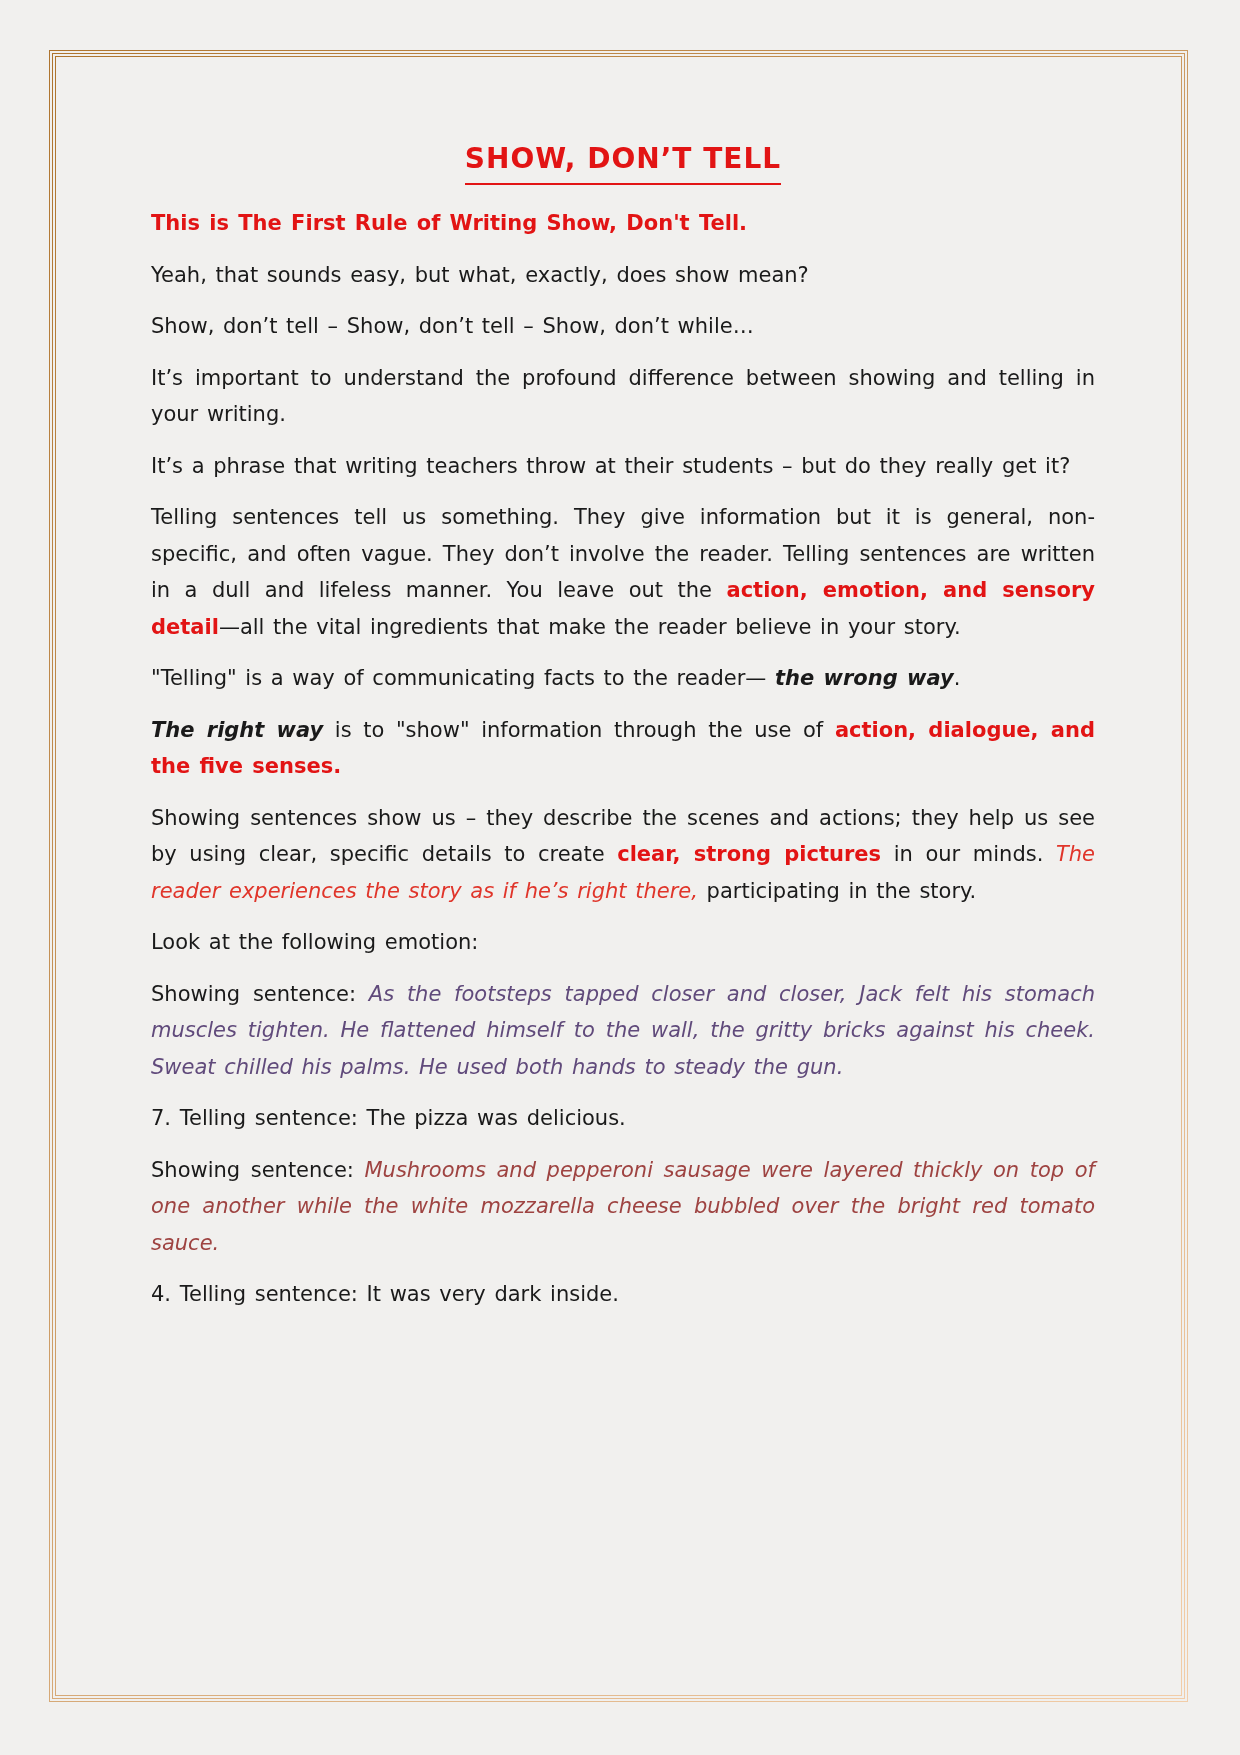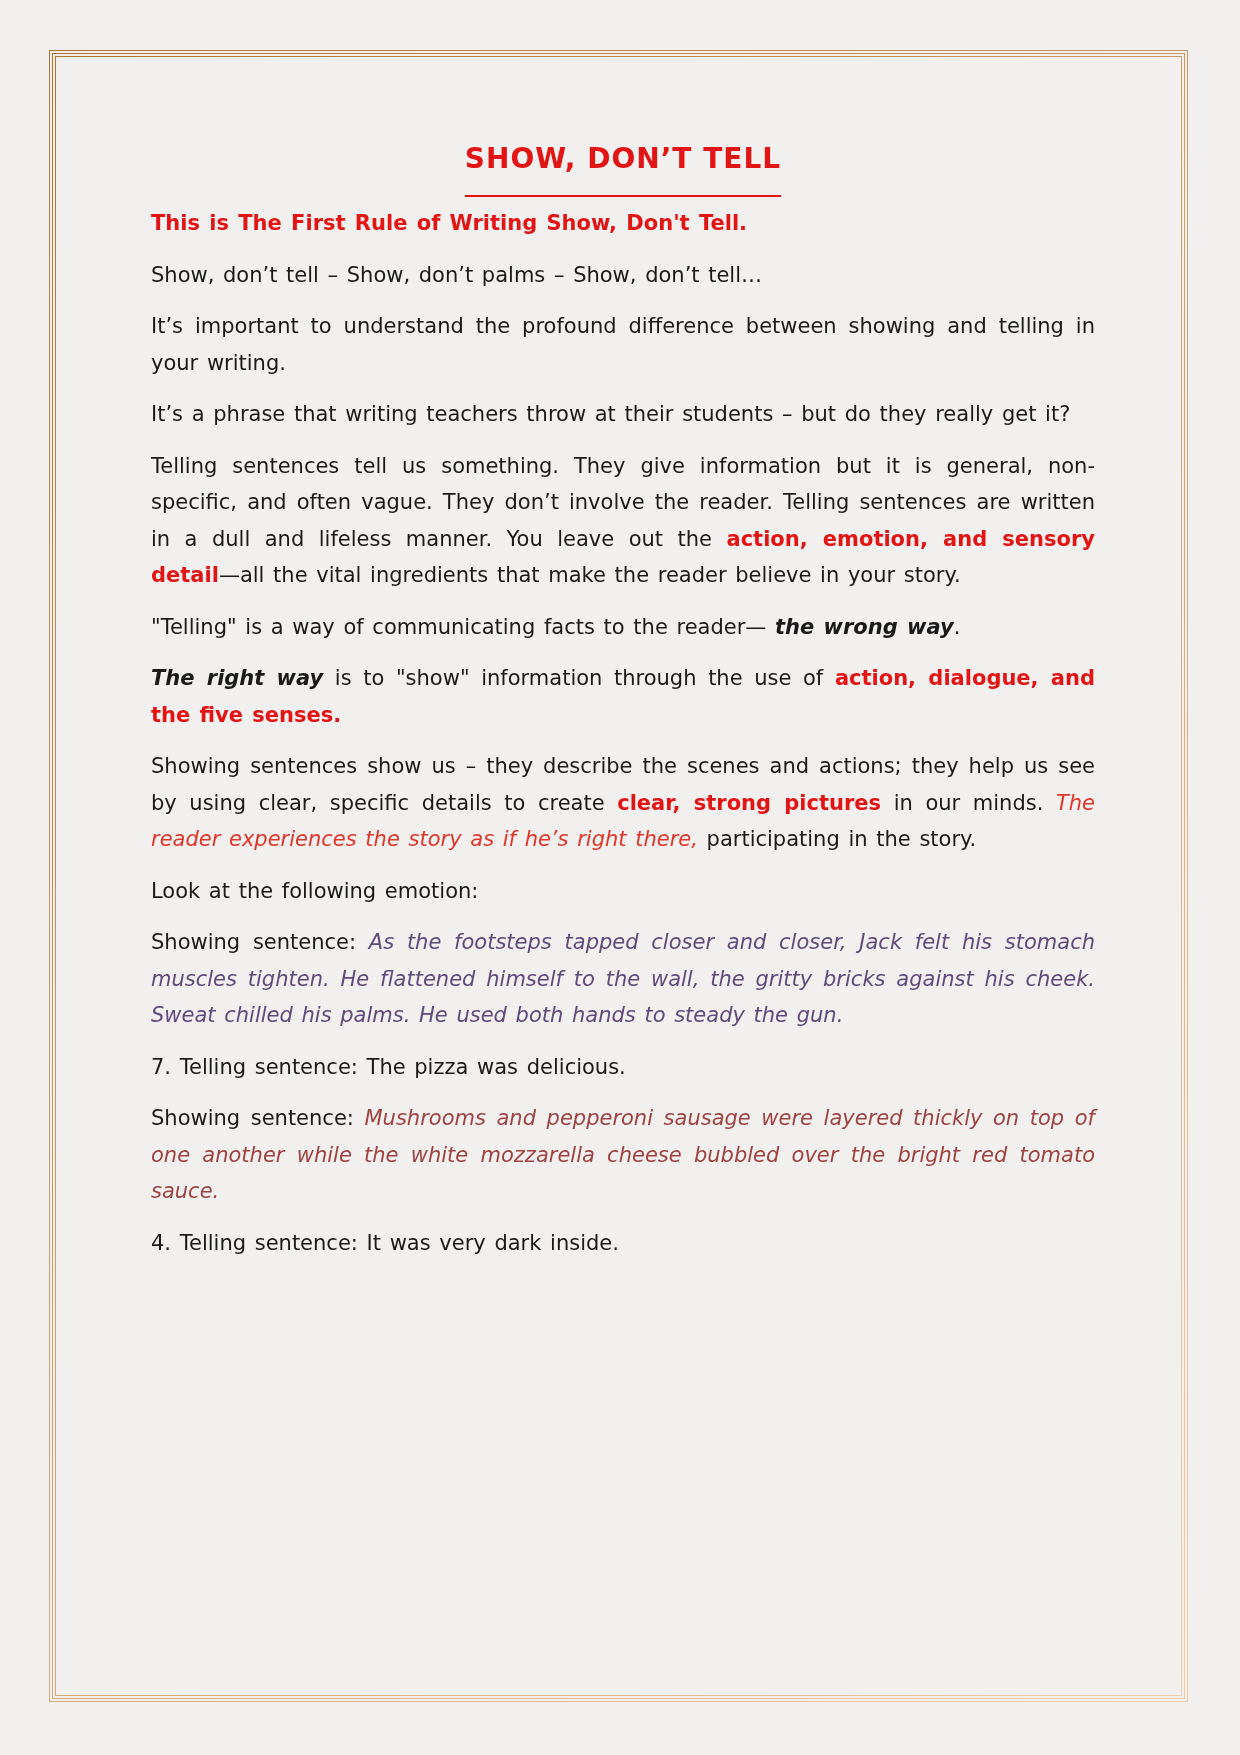--- a/index.html
+++ b/index.html
@@ -38,21 +38,21 @@
   .doc-title{
     text-align:center;
     font-size:28px;
     font-weight:bold;
     letter-spacing:1px;
     color:var(--red);
     margin:0 0 30px 0;
   }
   .doc-title span{
     border-bottom:2px solid var(--red);
-    padding-bottom:20px;
+    padding-bottom:8px;
   }
   .para{
     font-size:21px;
     line-height:36.5px;
     word-spacing:2px;
     margin:0 0 15px 0;
   }
   .para.justify{text-align:justify;}
   .s-n{}
   .s-rb{color:var(--red);font-weight:bold;margin-top:25px;}
@@ -68,21 +68,22 @@
 <div class="frame">
   <div class="frame-mid">
     <div class="frame-inner"></div>
   </div>
 </div>
 
 <div class="content">
   <h1 class="doc-title"><span>SHOW, DON’T TELL</span></h1>
   <div>
       <p class="para"><span class="s-rb">This is The First Rule of Writing Show, Don't Tell.</span></p>
-      <p class="para"><span class="s-n">Show, don’t tell – Show, don’t palms – Show, don’t tell…</span></p>
+      <p class="para"><span class="s-n">Yeah, that sounds easy, but what, exactly, does show mean?</span></p>
+      <p class="para"><span class="s-n">Show, don’t tell – Show, don’t tell – Show, don’t while…</span></p>
       <p class="para justify"><span class="s-n">It’s important to understand the profound difference between showing and telling in your writing.</span></p>
       <p class="para"><span class="s-n">It’s a phrase that writing teachers throw at their students – but do they really get it?</span></p>
       <p class="para justify"><span class="s-n">Telling sentences tell us something. They give information but it is general, non-specific, and often vague. They don’t involve the reader. Telling sentences are written in a dull and lifeless manner. You leave out the </span><span class="s-rb">action, emotion, and sensory detail</span><span class="s-n">—all the vital ingredients that make the reader believe in your story.</span></p>
       <p class="para"><span class="s-n">"Telling" is a way of communicating facts to the reader— </span><span class="s-bi">the wrong way</span><span class="s-n">.</span></p>
       <p class="para justify"><span class="s-bi">The right way</span><span class="s-n"> is to "show" information through the use of </span><span class="s-rb">action, dialogue, and the five senses.</span></p>
       <p class="para justify"><span class="s-n">Showing sentences show us – they describe the scenes and actions; they help us see by using clear, specific details to create </span><span class="s-rb">clear, strong pictures</span><span class="s-n"> in our minds. </span><span class="s-ri">The reader experiences the story as if he’s right there,</span><span class="s-n"> participating in the story.</span></p>
       <p class="para"><span class="s-n">Look at the following emotion:</span></p>
       <p class="para justify"><span class="s-n">Showing sentence: </span><span class="s-pi">As the footsteps tapped closer and closer, Jack felt his stomach muscles tighten. He flattened himself to the wall, the gritty bricks against his cheek. Sweat chilled his palms. He used both hands to steady the gun.</span></p>
       <p class="para"><span class="s-n">7. Telling sentence: The pizza was delicious.</span></p>
       <p class="para justify"><span class="s-n">Showing sentence: </span><span class="s-ki">Mushrooms and pepperoni sausage were layered thickly on top of one  another while the white mozzarella cheese bubbled over the bright red tomato sauce.</span></p>

